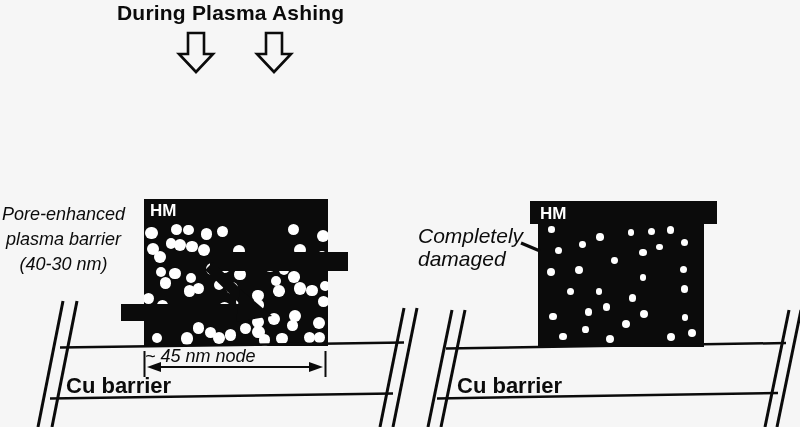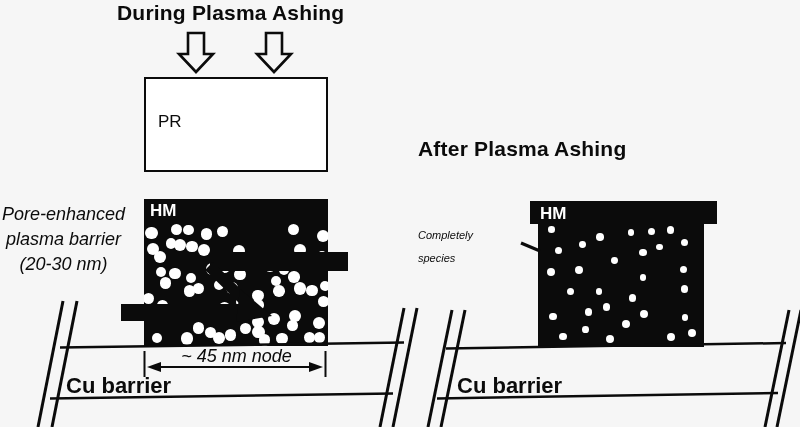--- a/index.html
+++ b/index.html
@@ -13,49 +13,46 @@
     padding-left:16px;
   }
   .abs{position:absolute;}
   .title{
     font-size:21px;font-weight:bold;letter-spacing:0.2px;white-space:nowrap;
   }
   .note{
     font-size:18px;font-style:italic;line-height:25px;white-space:nowrap;
   }
   .note-sm{
-    font-size:11px;font-style:italic;line-height:23px;white-space:nowrap;
+    font-size:21px;font-style:italic;line-height:23px;white-space:nowrap;
   }
   .layer-label{font-size:17px;white-space:nowrap;}
   .bold{font-weight:bold;}
   .white{color:#ffffff;}
   .box{
     box-sizing:border-box;background:#ffffff;border:2px solid #0b0b0b;
   }
   .black-block{background:#0b0b0b;}
   .dotfield{position:absolute;inset:0;overflow:hidden;}
   .pore{
     position:absolute;border-radius:50%;background:#ffffff;
   }
   .dim-label{
-    font-size:18px;font-style:italic;text-align:center;white-space:nowrap;
+    font-size:18px;font-style:italic;text-align:left;white-space:nowrap;
   }
   .cu-label{font-size:22px;font-weight:bold;white-space:nowrap;}
   svg.overlay{position:absolute;left:0;top:0;pointer-events:none;}
 </style>
 </head>
 <body>
 
 <div id="stage">
 
   <div class="abs title" style="left:117px;top:1px;">During Plasma Ashing</div>
 
-  <div class="abs box" style="left:144px;top:77px;width:184px;height:95px;">
-    <span class="abs layer-label" style="left:12px;top:33px;">PR</span>
-  </div>
 
 
   <div class="abs black-block" style="left:144px;top:199px;width:184px;height:147px;">
     <div class="dotfield" id="left-dots">
         <span class="pore" style="width: 10.0293px; height: 10.0293px; left: 8.13786px; top: 134.399px;"></span>
         <span class="pore" style="width: 11.7476px; height: 11.7476px; left: 89.9864px; top: 69.5446px;"></span>
         <span class="pore" style="width: 11.1656px; height: 11.1656px; left: 39.6037px; top: 86.3897px;"></span>
         <span class="pore" style="width: 11.8246px; height: 11.8246px; left: 42.4945px; top: 41.5539px;"></span>
         <span class="pore" style="width: 11.9102px; height: 11.9102px; left: 89.3573px; top: 46.1243px;"></span>
         <span class="pore" style="width: 10.9199px; height: 10.9199px; left: 49.3246px; top: 84.4309px;"></span>
@@ -115,28 +112,27 @@
         <span class="pore" style="width: 11.793px; height: 11.793px; left: 156.832px; top: 55.6752px;"></span>
         <span class="pore" style="width: 11.948px; height: 11.948px; left: 25.2346px; top: 107.035px;"></span>
         <span class="pore" style="width: 12.201px; height: 12.201px; left: 1.44401px; top: 27.6448px;"></span>
       </div>
     <span class="abs layer-label bold white" style="left:6px;top:2px;">HM</span>
   </div>
 
   <div class="abs note" style="left:2px;top:202px;text-align:center;">
     <div>Pore-enhanced</div>
     <div>plasma barrier</div>
-    <div>(20-30 nm)</div>
+    <div>(40-30 nm)</div>
   </div>
 
   <div class="abs dim-label" style="left:145px;top:346px;width:183px;">~ 45 nm node</div>
 
   <div class="abs cu-label" style="left:66px;top:373px;">Cu barrier</div>
 
-  <div class="abs title" style="left:418px;top:137px;">After Plasma Ashing</div>
 
   <div class="abs black-block" style="left:530px;top:201px;width:187px;height:23px;">
     <span class="abs layer-label bold white" style="left:10px;top:3px;">HM</span>
   </div>
 
   <div class="abs black-block" style="left:538px;top:223px;width:166px;height:124px;">
     <div class="dotfield" id="right-dots">
         <span class="pore" style="width: 7.63265px; height: 7.63265px; left: 58.2013px; top: 10.0899px;"></span>
         <span class="pore" style="width: 6.59633px; height: 6.59633px; left: 10.2175px; top: 3.46049px;"></span>
         <span class="pore" style="width: 6.68241px; height: 6.68241px; left: 57.7849px; top: 65.1857px;"></span>
@@ -165,21 +161,21 @@
         <span class="pore" style="width: 8.15089px; height: 8.15089px; left: 8.6714px; top: 44.6399px;"></span>
         <span class="pore" style="width: 7.6643px; height: 7.6643px; left: 46.5767px; top: 85.1314px;"></span>
         <span class="pore" style="width: 6.5517px; height: 6.5517px; left: 89.551px; top: 5.97491px;"></span>
         <span class="pore" style="width: 6.91828px; height: 6.91828px; left: 72.9454px; top: 34.3339px;"></span>
         <span class="pore" style="width: 7.60447px; height: 7.60447px; left: 21.2481px; top: 109.713px;"></span>
       </div>
   </div>
 
   <div class="abs note-sm" style="left:418px;top:224px;">
     <div>Completely</div>
-    <div>species</div>
+    <div>damaged</div>
   </div>
 
   <div class="abs cu-label" style="left:457px;top:373px;">Cu barrier</div>
 
   <svg class="overlay" width="800" height="427" viewBox="0 0 800 427">
     <g stroke="#0b0b0b" fill="none">
 
       <polygon points="188,33 204,33 204,54 213,54 196,72 179,54 188,54" fill="#f6f6f6" stroke-width="2.6" stroke-linejoin="miter"></polygon>
       <polygon points="266,33 282,33 282,54 291,54 274,72 257,54 266,54" fill="#f6f6f6" stroke-width="2.6" stroke-linejoin="miter"></polygon>
 

